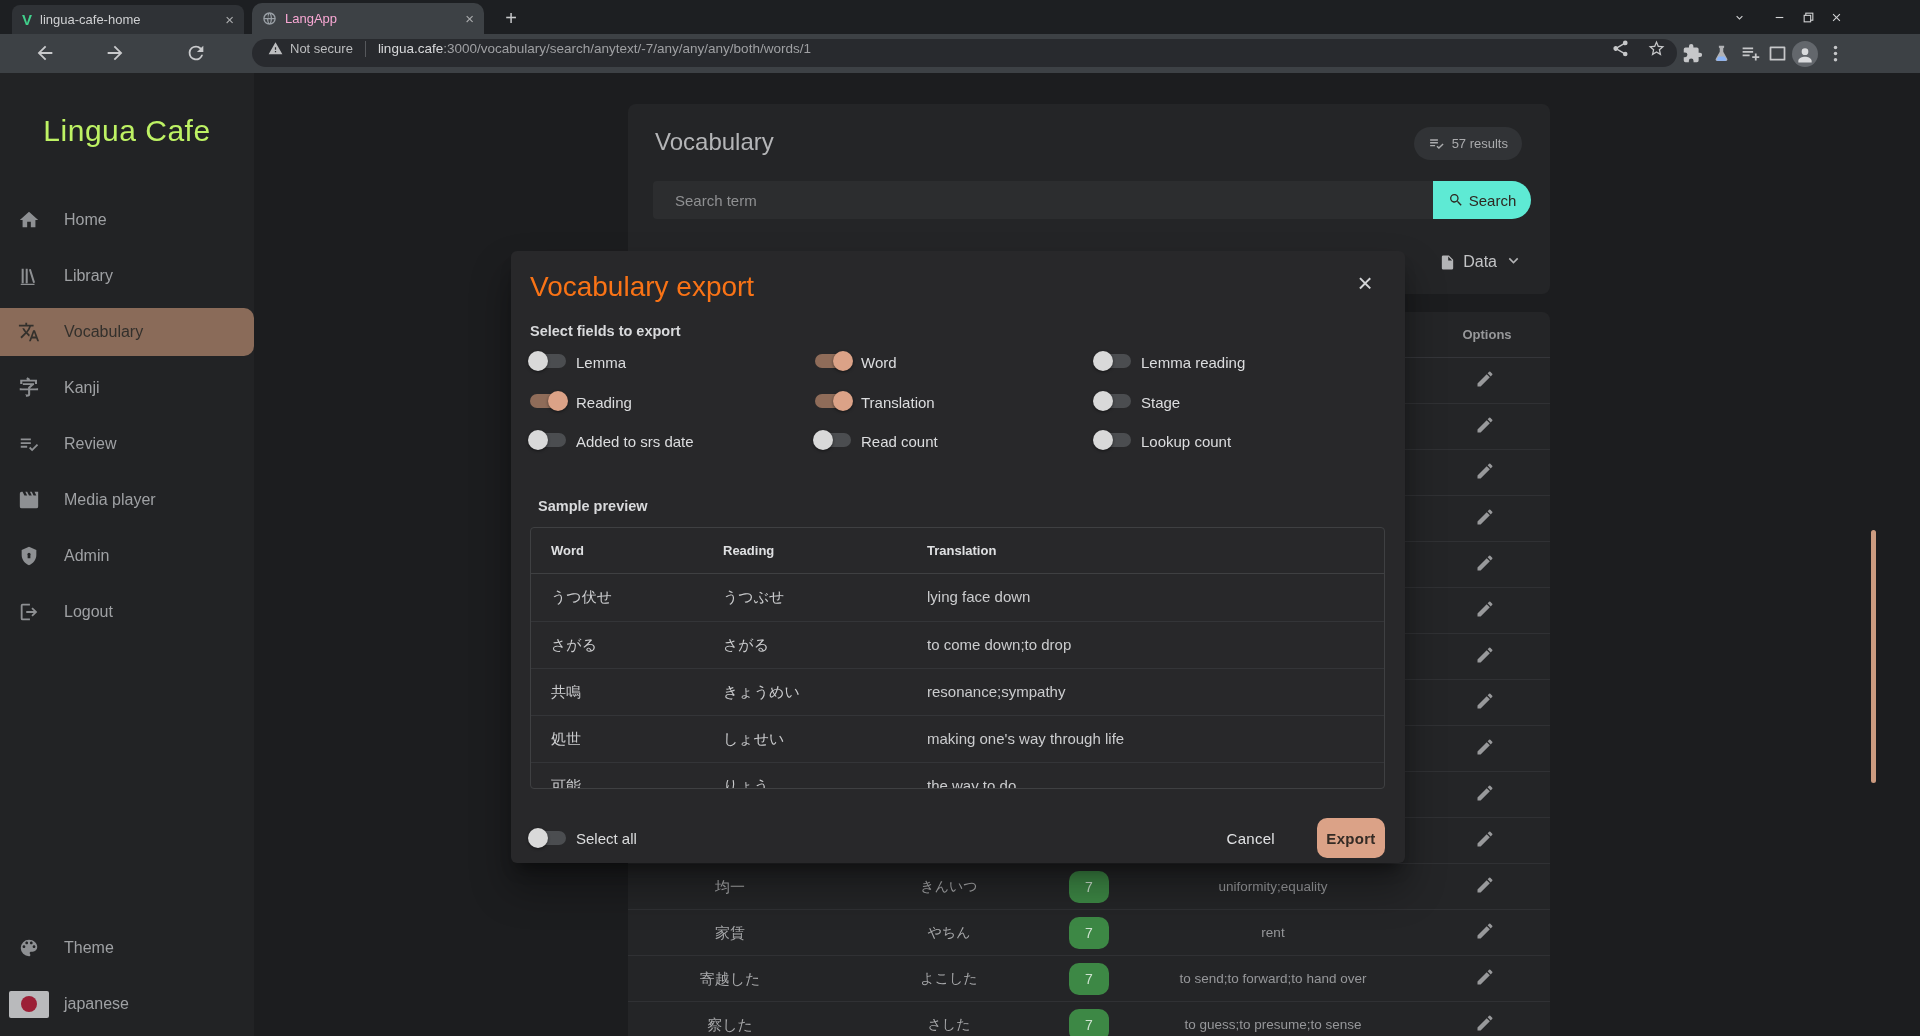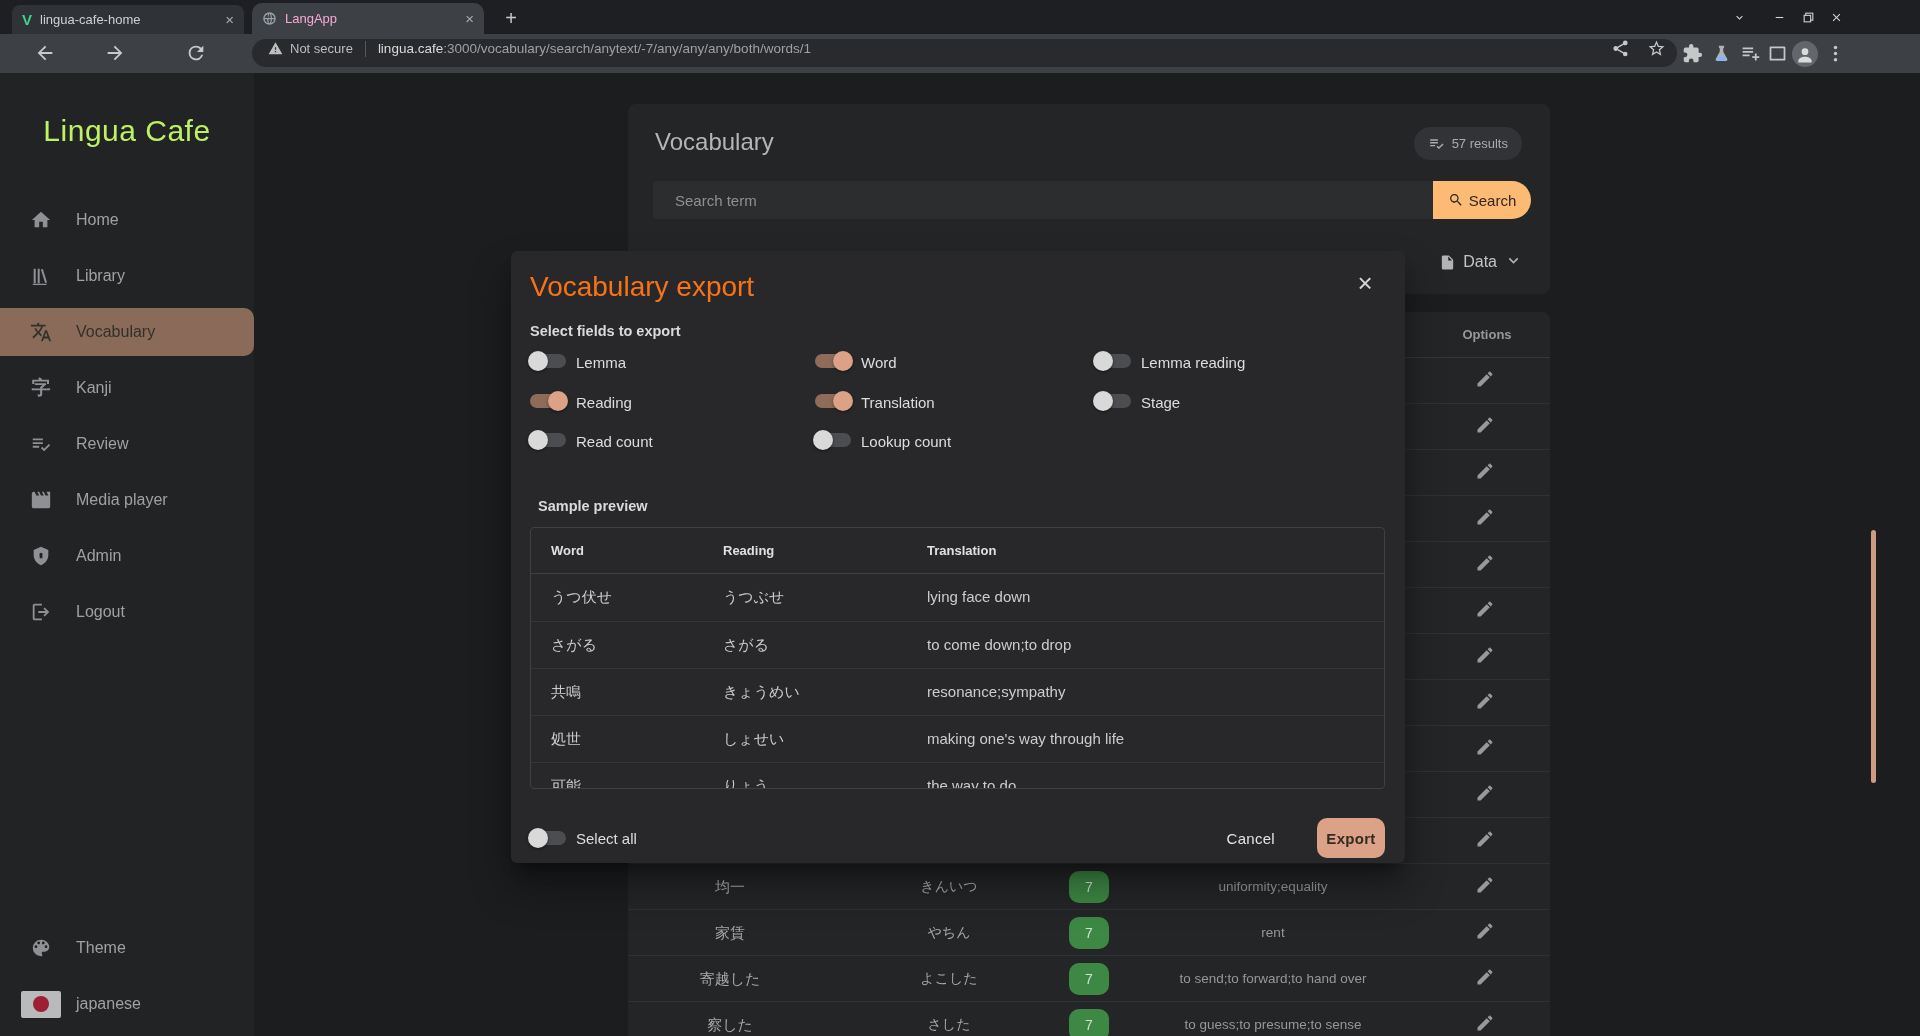--- a/index.html
+++ b/index.html
@@ -40,39 +40,39 @@
   .tb-ic svg { width:21px; height:21px; display:block; margin:2px auto; }
   .ti-puzzle { left:1679px; } .ti-flask { left:1708px; } .ti-list { left:1737px; } .ti-panel { left:1764px; } .ti-menu { left:1822px; }
   .avatar { position:absolute; left:1792px; top:41px; width:26px; height:26px; border-radius:50%; background:#63676c; overflow:hidden; color:#dadbdd; }
   .avatar svg { width:20px; height:20px; display:block; margin:4px auto 0; }
 
   
   .sidebar { position:absolute; left:0; top:73px; width:254px; height:963px; background:#222325; z-index:2; }
   .app-title { position:absolute; top:41px; width:100%; text-align:center; font-size:30px; color:#bef264; letter-spacing:.5px; }
   .nav { position:absolute; left:0; right:0; top:123px; }
   .nav-bottom { position:absolute; left:0; right:0; top:851px; }
-  .nav-item { height:48px; margin-bottom:8px; display:flex; align-items:center; color:#9fa1a4; font-size:16px;padding-left:12px; }
+  .nav-item { height:48px; margin-bottom:8px; display:flex; align-items:center; color:#9fa1a4; font-size:16px; }
   .nav-icon { width:24px; margin-left:17px; margin-right:23px; display:flex; justify-content:center; color:#8e9093; font-weight:bold; }
   .nav-icon svg { width:22px; height:22px; }
   .kanji-glyph { font-size:19px; }
   .nav-item.active { background:#8a6b59; color:#33302c; border-radius:0 10px 10px 0; }
   .nav-item.active .nav-icon { color:#33302c; }
   .flag { width:40px; height:27px; background:#b9babc; border-radius:2px; margin-left:9px; margin-right:15px; position:relative; flex:none; }
   .flag::after { content:""; position:absolute; left:12px; top:5.5px; width:16px; height:16px; border-radius:50%; background:#9c1f36; }
 
   
   .card { position:absolute; background:#242527; border-radius:8px; z-index:1; }
   .card-header { left:628px; top:104px; width:922px; height:190px; }
   .page-title { position:absolute; left:27px; top:24px; font-size:24px; color:#b4b5b7; }
   .results-badge { position:absolute; right:28px; top:23px; height:33px; border-radius:17px; background:#313336; display:flex; align-items:center; gap:7px; padding:0 14px; color:#aaabad; font-size:13px; }
   .results-badge svg { width:17px; height:17px; }
   .search-row { position:absolute; left:25px; top:77px; width:878px; height:38px; display:flex; }
   .search-input { flex:1; background:#2c2d2f; border:none; outline:none; border-radius:4px 0 0 4px; color:#c5c6c8; font-size:15px; padding:0 22px; font-family:inherit; }
   .search-input::placeholder { color:#8f9092; }
-  .search-btn { width:98px; background:#fdba74; border:none; border-radius:0 19px 19px 0; color:#2e2721; font-size:15px; display:flex; align-items:center; justify-content:center; gap:5px; font-family:inherit; }
+  .search-btn { width:98px; background:#5eead4; border:none; border-radius:0 19px 19px 0; color:#2e2721; font-size:15px; display:flex; align-items:center; justify-content:center; gap:5px; font-family:inherit; }
   .search-btn svg { width:16px; height:16px; }
   .data-row { position:absolute; top:143px; right:27px; height:30px; display:flex; align-items:center; gap:7px; color:#c3c4c6; font-size:16px; }
   .data-row svg { width:17px; height:17px; color:#b3b4b6; }
   .data-row .chev svg { width:19px; height:19px; }
 
   .card-table { left:628px; top:312px; width:922px; height:740px; }
   .tbl-head { position:relative; height:46px; border-bottom:1px solid #35363a; }
   .opt-header { position:absolute; left:859px; transform:translateX(-50%); line-height:46px; font-size:13px; font-weight:bold; color:#97989a; }
   .vrow { position:relative; height:46px; border-bottom:1px solid #303134; }
   .vrow .c-word { position:absolute; left:102px; transform:translateX(-50%); line-height:45px; font-size:15px; color:#a7a8aa; }
@@ -456,20 +456,24 @@
         <div class="toggle-cell">
           <span class="switch on"></span>
           <span class="toggle-label">Translation</span>
         </div>
         <div class="toggle-cell">
           <span class="switch"></span>
           <span class="toggle-label">Stage</span>
         </div>
         <div class="toggle-cell">
           <span class="switch"></span>
+          <span class="toggle-label">Added to srs date</span>
+        </div>
+        <div class="toggle-cell">
+          <span class="switch"></span>
           <span class="toggle-label">Read count</span>
         </div>
         <div class="toggle-cell">
           <span class="switch"></span>
           <span class="toggle-label">Lookup count</span>
         </div>
       </div>
     <div class="preview-label">Sample preview</div>
     <div class="preview-box">
       <div class="phead" id="preview-head">

